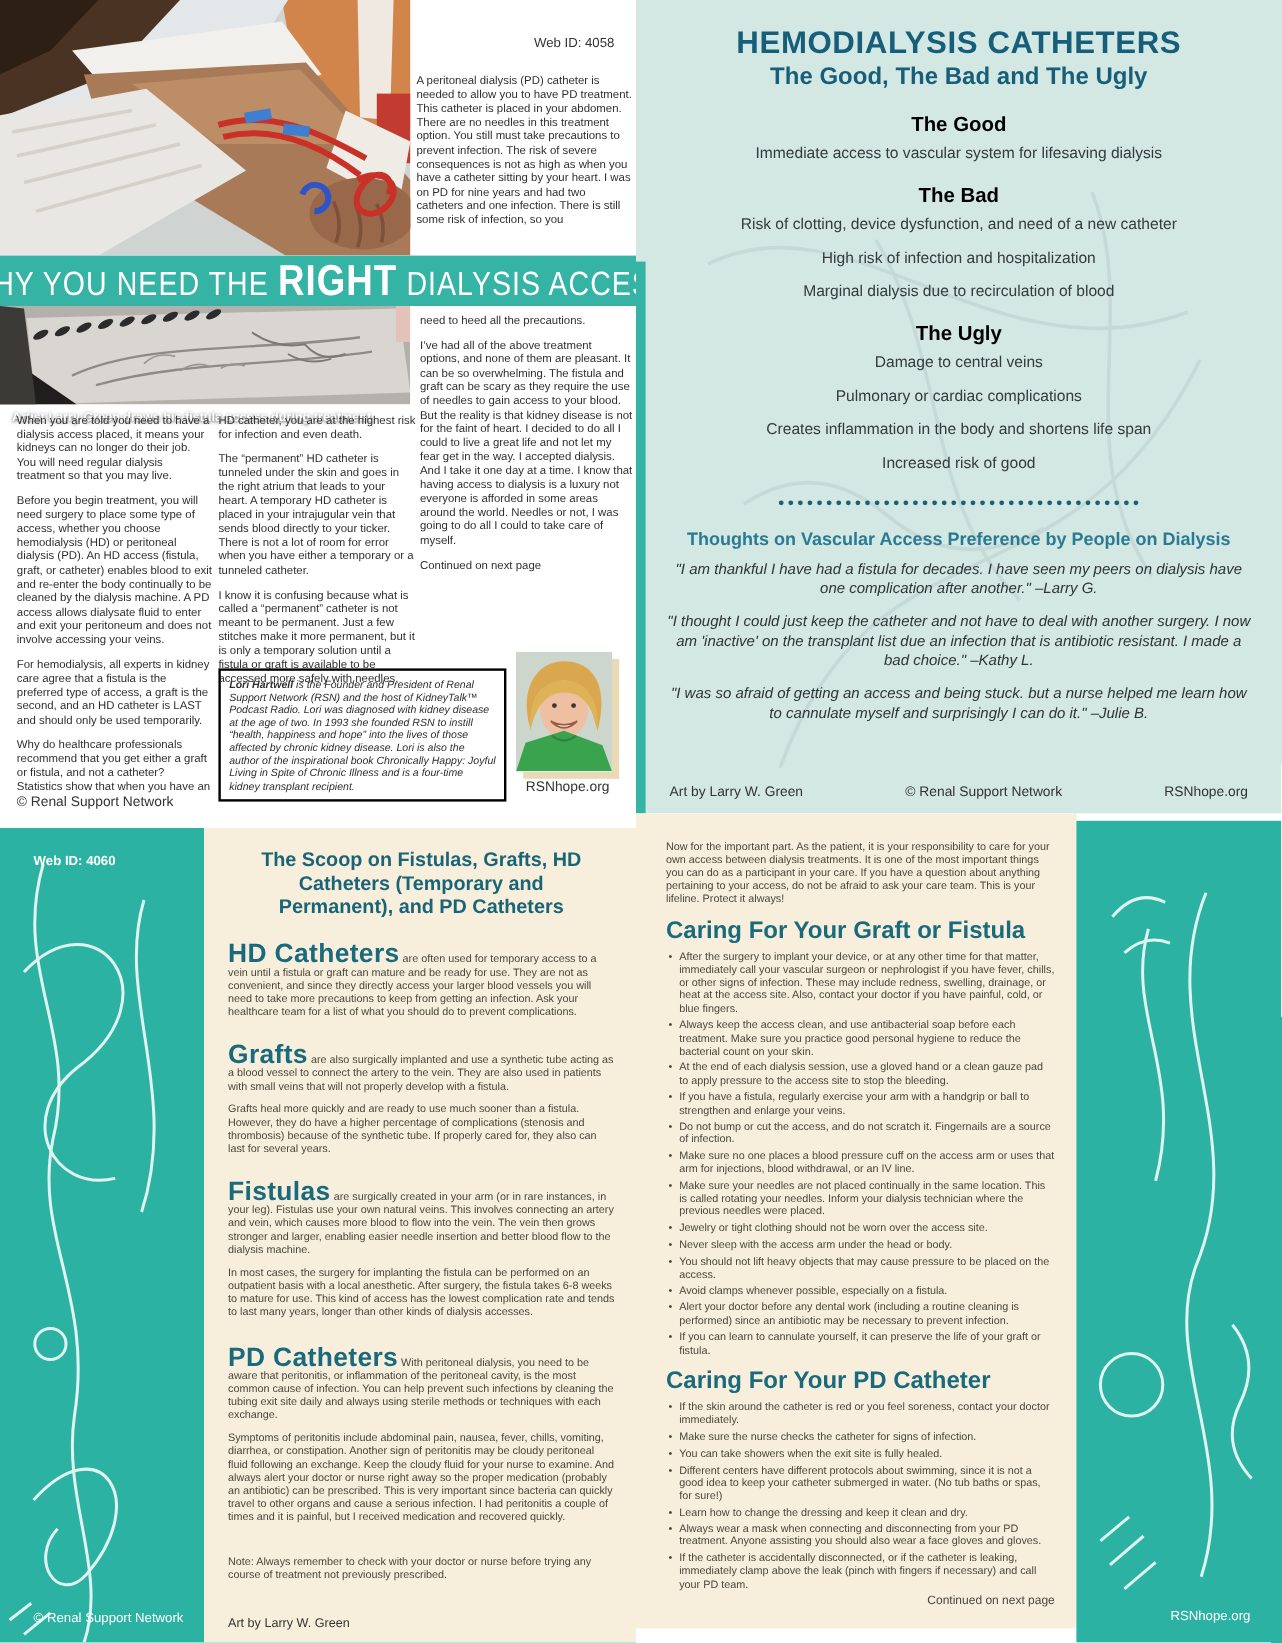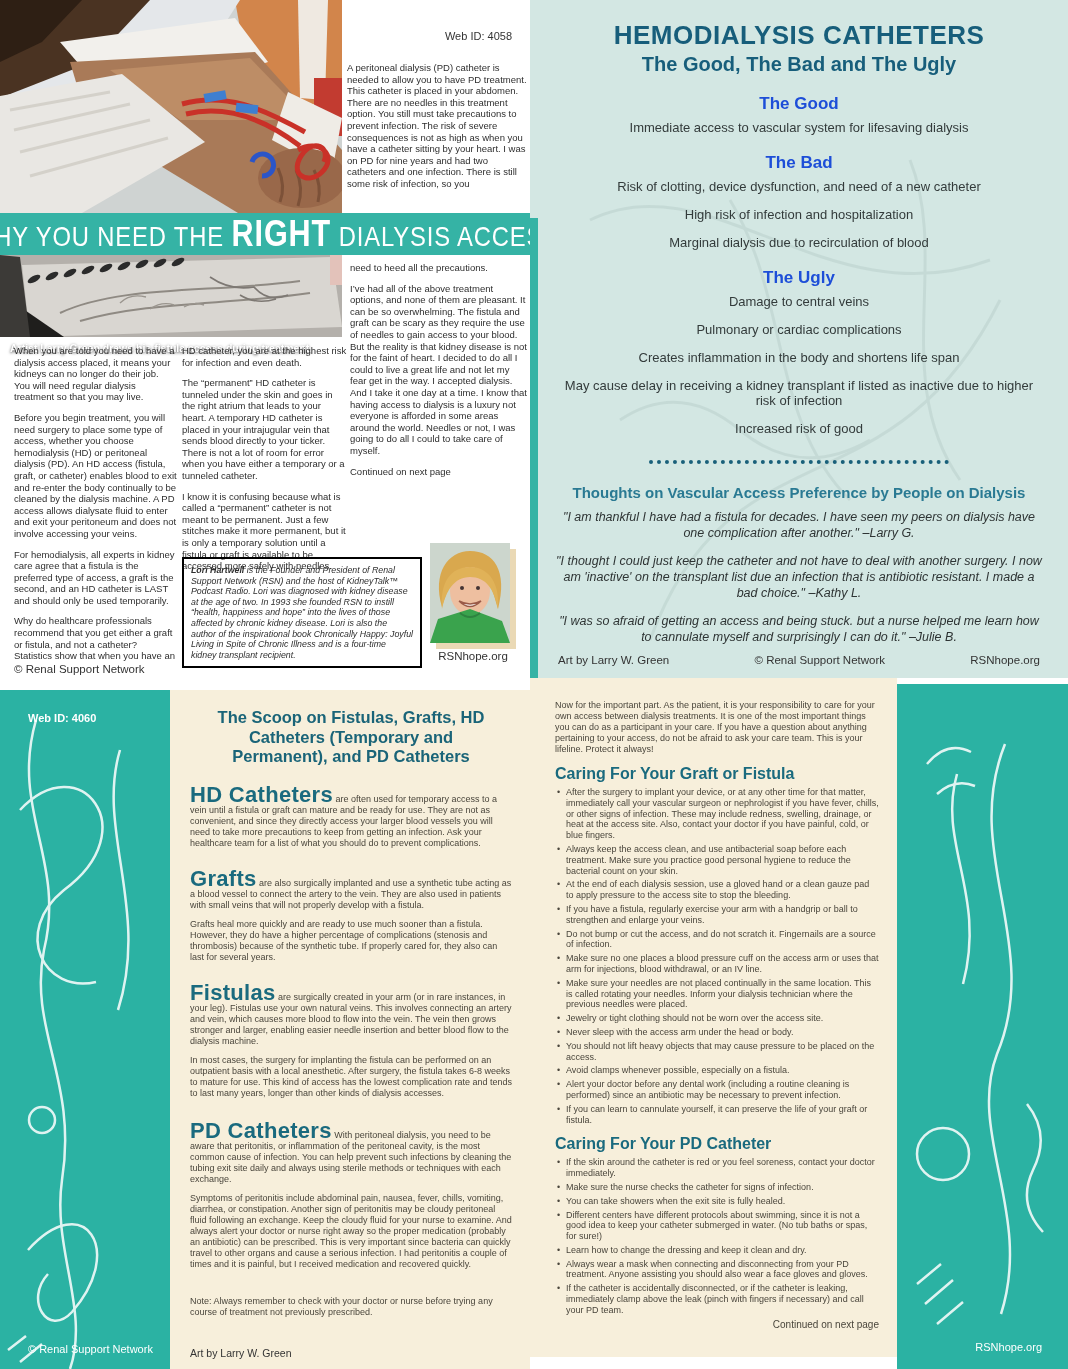--- a/index.html
+++ b/index.html
@@ -29,21 +29,21 @@
   .bio-lead{font-weight:700;}
   .headshot{position:absolute;left:430px;top:543px;width:80px;height:100px;box-shadow:6px 6px 0 #ead9b5;overflow:hidden;}
   .site1{position:absolute;left:428px;top:650px;width:90px;text-align:center;font-size:11.5px;color:#333;}
 
   
   #page2{position:absolute;left:530px;top:0;width:538px;height:678px;background:#d3e7e3;text-align:center;overflow:hidden;}
   #page2 .bg-art{position:absolute;left:0;top:0;}
   #page2 .content{position:relative;padding:20px 26px 0 26px;}
   .p2-title{font-size:26px;font-weight:700;color:#175e7b;letter-spacing:0.5px;margin:0;}
   .p2-subtitle{font-size:20px;font-weight:700;color:#175e7b;margin:2px 0 0 0;}
-  .gbu-head{font-size:17px;font-weight:700;color:#1d4ed8;margin:18px 0 6px 0;}
+  .gbu-head{font-size:17px;font-weight:700;color:#000000;margin:18px 0 6px 0;}
   .gbu-list p{font-size:13px;color:#333b3b;margin:0 0 13px 0;line-height:15px;}
   .dots{width:300px;margin:24px auto 0 auto;border-top:4px dotted #19607a;}
   .thoughts-head{font-size:15px;font-weight:700;color:#2a7a93;margin:20px 0 8px 0;}
   .quotes p{font-size:12.5px;font-style:italic;color:#2e3434;line-height:16px;margin:0 0 12px 0;}
   .p2-footer{position:absolute;left:0;bottom:12px;width:100%;display:flex;justify-content:space-between;padding:0 28px;font-size:11.5px;color:#333;}
   .teal-strip{position:absolute;left:0;top:218px;width:8px;height:460px;background:#35b3a5;}
 
   
   #page3{position:absolute;left:0;top:690px;width:530px;height:679px;background:#2bb2a3;overflow:hidden;}
   .p3-cream{position:absolute;left:170px;top:0;width:360px;height:679px;background:#f7efdb;padding:18px 18px 26px 20px;}
@@ -59,21 +59,21 @@
   .p3-note{font-size:9px;line-height:11px;color:#4a463c;margin-top:26px;}
   .p3-art{position:absolute;left:20px;bottom:10px;font-size:10.5px;color:#333;}
   .copyright3{position:absolute;left:28px;bottom:14px;font-size:11px;color:#fff;}
   .side-art{position:absolute;left:0;top:0;}
 
   
   #page4{position:absolute;left:530px;top:678px;width:538px;height:691px;background:#fff;overflow:hidden;}
   .p4-cream{position:absolute;left:0;top:0;width:367px;height:679px;background:#f7efdb;padding:22px 18px 0 25px;}
   .p4-teal{position:absolute;left:367px;top:6px;width:171px;height:685px;background:#2bb2a3;overflow:hidden;}
   .p4-intro{font-size:9px;line-height:11px;color:#4a463c;margin:0;}
-  .care-head{font-size:16px;font-weight:700;color:#1a6a7e;margin:10px 0 4px 0;}
+  .care-head{font-size:20px;font-weight:700;color:#1a6a7e;margin:10px 0 4px 0;}
   ul.care{list-style:none;margin:0;padding:0;font-size:9px;line-height:10.8px;color:#4a463c;}
   ul.care li{position:relative;padding-left:11px;margin-bottom:3px;}
   ul.care li::before{content:"•";position:absolute;left:2px;top:0;}
   .continued4{text-align:right;font-size:10px;color:#4a463c;margin-top:2px;}
   .site4{position:absolute;right:26px;bottom:16px;font-size:11px;color:#fff;}
 </style>
 </head>
 <body>
 
 <div id="spread">
@@ -209,21 +209,20 @@
           <p>Risk of clotting, device dysfunction, and need of a new catheter</p>
           <p>High risk of infection and hospitalization</p>
           <p>Marginal dialysis due to recirculation of blood</p>
         </div>
 
       <div class="gbu-head">The Ugly</div>
       <div class="gbu-list">
           <p>Damage to central veins</p>
           <p>Pulmonary or cardiac complications</p>
           <p>Creates inflammation in the body and shortens life span</p>
-          <p>May cause delay in receiving a kidney transplant if listed as inactive due to higher risk of infection</p>
           <p>Increased risk of good</p>
         </div>
 
       <div class="dots"></div>
 
       <div class="thoughts-head">Thoughts on Vascular Access Preference by People on Dialysis</div>
       <div class="quotes">
           <p>"I am thankful I have had a fistula for decades. I have seen my peers on dialysis have one complication after another."  –Larry G.</p>
           <p>"I thought I could just keep the catheter and not have to deal with another surgery. I now am 'inactive' on the transplant list due an infection that is antibiotic resistant. I made a bad choice."  –Kathy L.</p>
           <p>"I was so afraid of getting an access and being stuck. but a nurse helped me learn how to cannulate myself and surprisingly I can do it."  –Julie B.</p>

